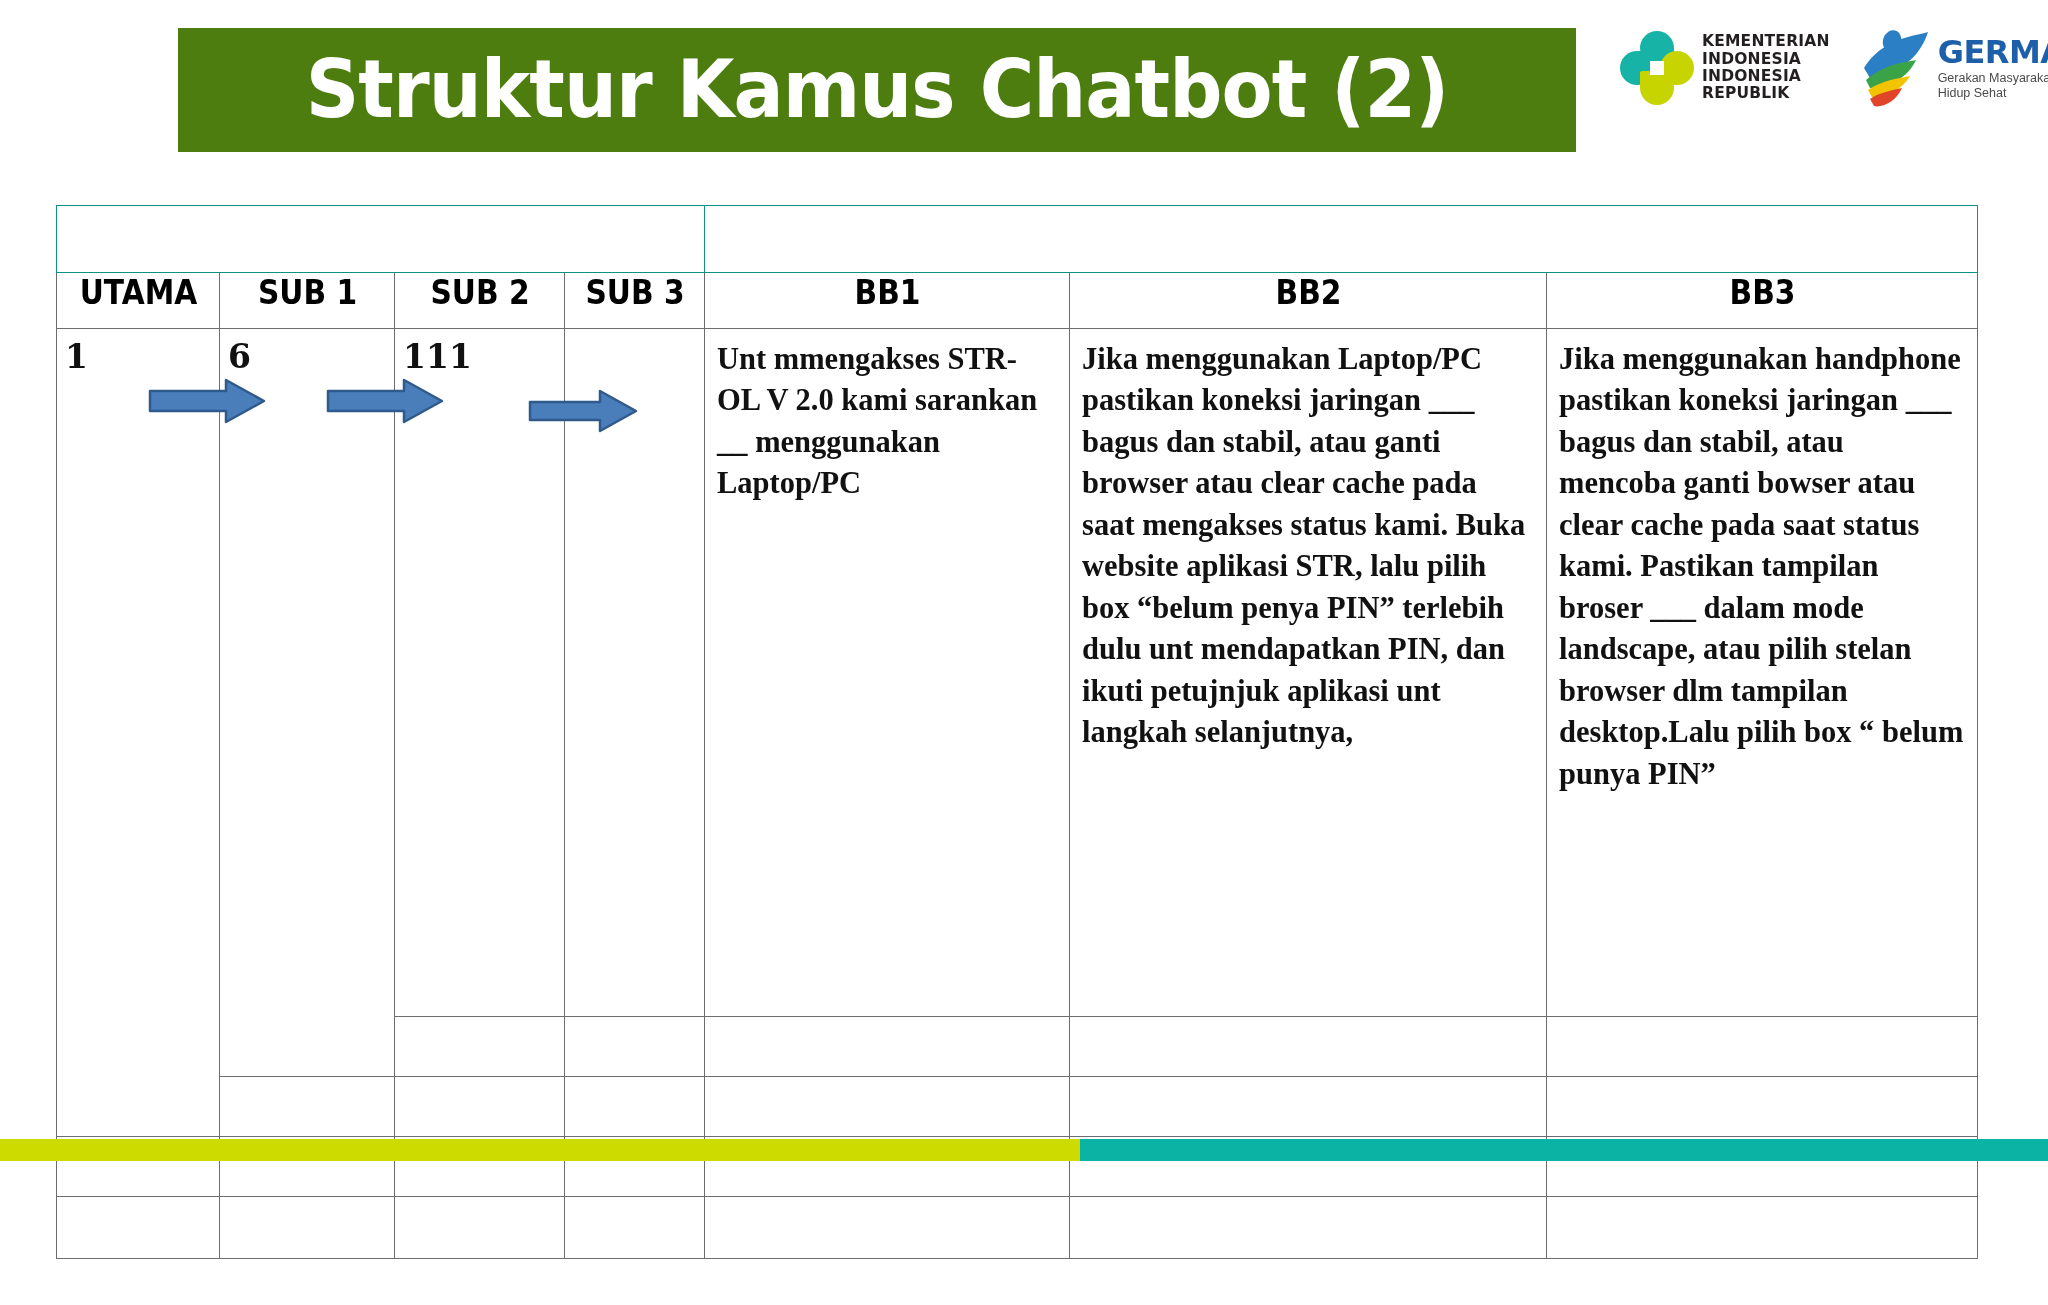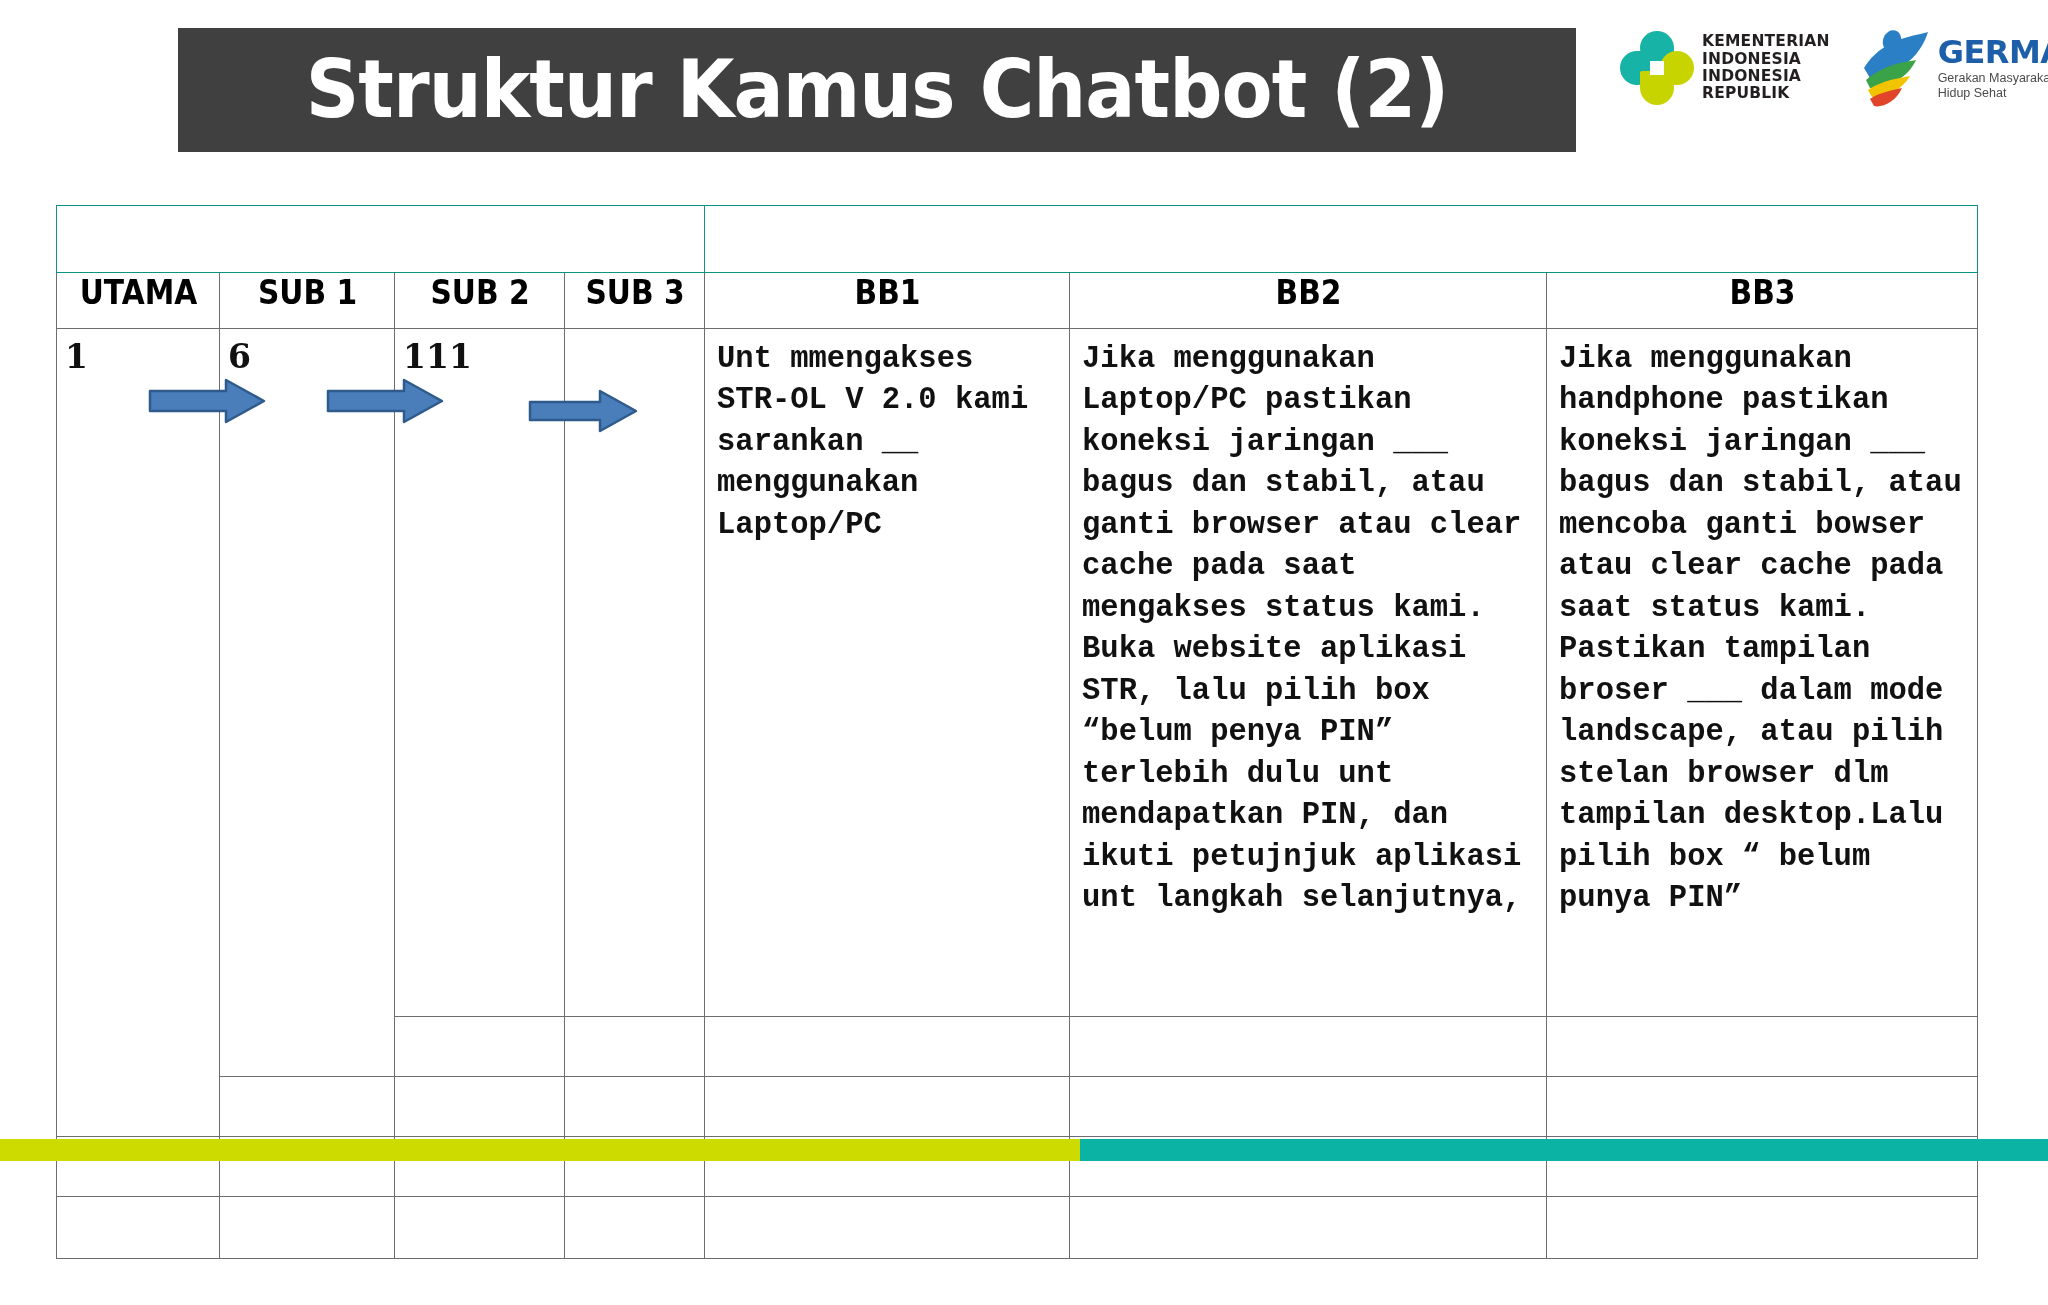--- a/index.html
+++ b/index.html
@@ -15,21 +15,21 @@
     font-family: "Liberation Sans", sans-serif;
   }
 
   
   #title-banner {
     position: absolute;
     left: 178px;
     top: 28px;
     width: 1398px;
     height: 124px;
-    background: #404040;
+    background: #4d7c0f;
   }
   #title-text {
     position: absolute;
     left: 0;
     top: 0;
     width: 1398px;
     height: 124px;
     display: flex;
     align-items: center;
     justify-content: center;
@@ -143,21 +143,21 @@
   .cell-white  { background: #ffffff; }
 
   .idx {
     font-family: "DejaVu Serif", serif;
     font-weight: bold;
     font-size: 33px;
     color: #111111;
     padding: 8px 0 0 8px;
   }
   .bubble-text {
-    font-family: Liberation Mono, monospace;
+    font-family: Liberation Serif, serif;
     font-weight: bold;
     font-size: 30.5px;
     line-height: 1.36;
     color: #111111;
     padding: 10px 10px 14px 12px;
     white-space: pre-line;
   }
 
   .r-main  { height: 688px; }
   .r-blank { height: 60px; }

